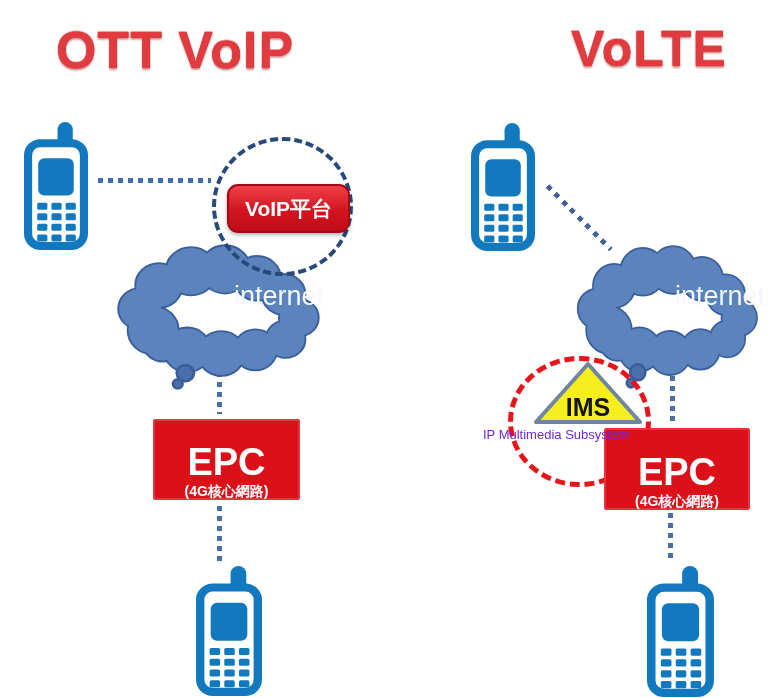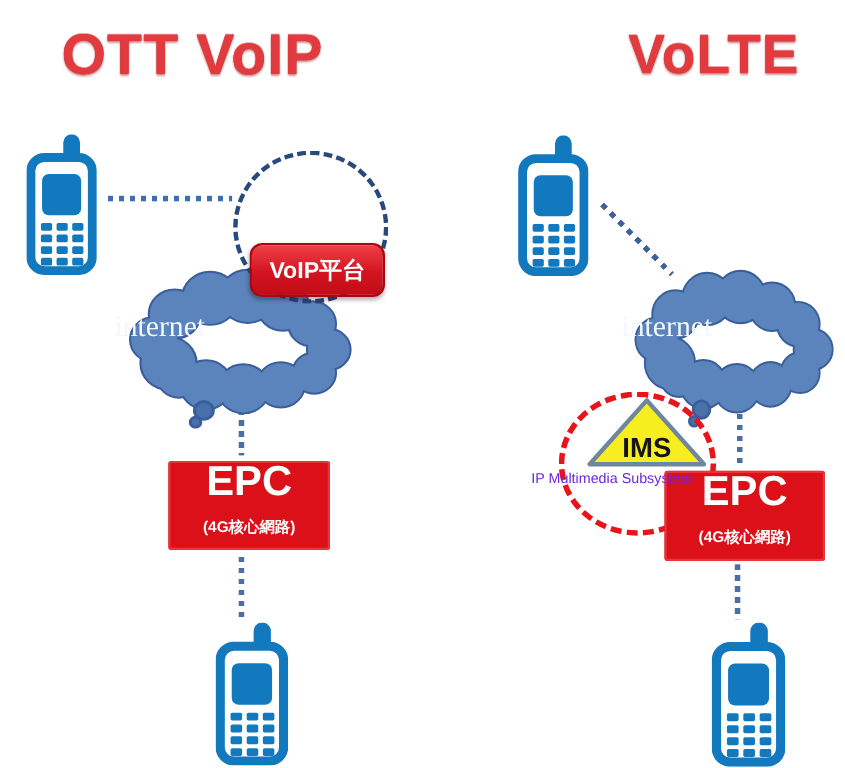--- a/index.html
+++ b/index.html
@@ -29,29 +29,29 @@
   .circle-red{position:absolute;border:5px dashed #e8141a;border-radius:50%;z-index:3;}
 
   
   .voip-box{position:absolute;z-index:5;display:flex;align-items:center;justify-content:center;
             background:linear-gradient(180deg,#ef4048 0%,#d21420 55%,#c00c16 100%);
             border:2px solid #a50a12;border-radius:11px;color:#fff;font-weight:bold;font-size:21px;
             box-shadow:0 2px 4px rgba(0,0,0,.3);}
 
   
   .epc-box{position:absolute;background:#dc1019;display:flex;flex-direction:column;align-items:center;
-           justify-content:flex-start;color:#fff;border-radius:3px;z-index:5;
-           box-shadow:inset 0 0 0 2px #e8343c;gap:12px;}
+           justify-content:flex-end;color:#fff;border-radius:3px;z-index:5;
+           box-shadow:inset 0 0 0 2px #e8343c;}
   .epc-title{font-size:38px;font-weight:bold;line-height:1.05;}
   .epc-sub{font-size:14px;font-weight:bold;line-height:1.2;}
 
   
   .cloud{position:absolute;z-index:2;}
   .cloud svg{display:block;width:100%;height:100%;}
-  .cloud-label{position:absolute;z-index:3;color:#f4f8fc;font-size:27px;text-align:left;font-family:Liberation Serif, serif;}
+  .cloud-label{position:absolute;z-index:3;color:#f4f8fc;font-size:27px;text-align:right;}
 
   
   .ims-triangle{position:absolute;z-index:4;}
   .ims-triangle svg{display:block;width:100%;height:100%;}
   .ims-label{position:absolute;z-index:5;font-weight:bold;font-size:25px;color:#141414;text-align:center;}
   .ims-caption{position:absolute;z-index:7;font-weight:normal;font-size:13px;color:#6d28d9;white-space:nowrap;}
 </style>
 </head>
 <body>
 
@@ -79,21 +79,21 @@
           <rect x="27" y="111.5" width="10" height="7" rx="1.5"></rect>
           <rect x="41" y="111.5" width="10" height="7" rx="1.5"></rect>
       </g>
     </svg>
   </div>
 
   <div class="dots-h" style="left:98px;top:178px;width:113px;"></div>
 
   <div class="circle-navy" style="left:212px;top:137px;width:133px;height:131px;"></div>
 
-  <div class="voip-box" style="left:227px;top:184px;width:119px;height:45px;margin-top:37px;">
+  <div class="voip-box" style="left:227px;top:184px;width:119px;height:45px;">
     <span>VoIP平台</span>
   </div>
 
   <div class="cloud" style="left:104px;top:239px;width:227px;height:152px;">
     <svg viewBox="0 0 240 170" preserveAspectRatio="none">
       <g stroke="#3a5e9c" stroke-width="4" fill="#5b84bd">
         <circle cx="52" cy="102" r="26"></circle>
           <circle cx="38" cy="78" r="22"></circle>
           <circle cx="58" cy="52" r="24"></circle>
         <circle cx="92" cy="36" r="26"></circle>

